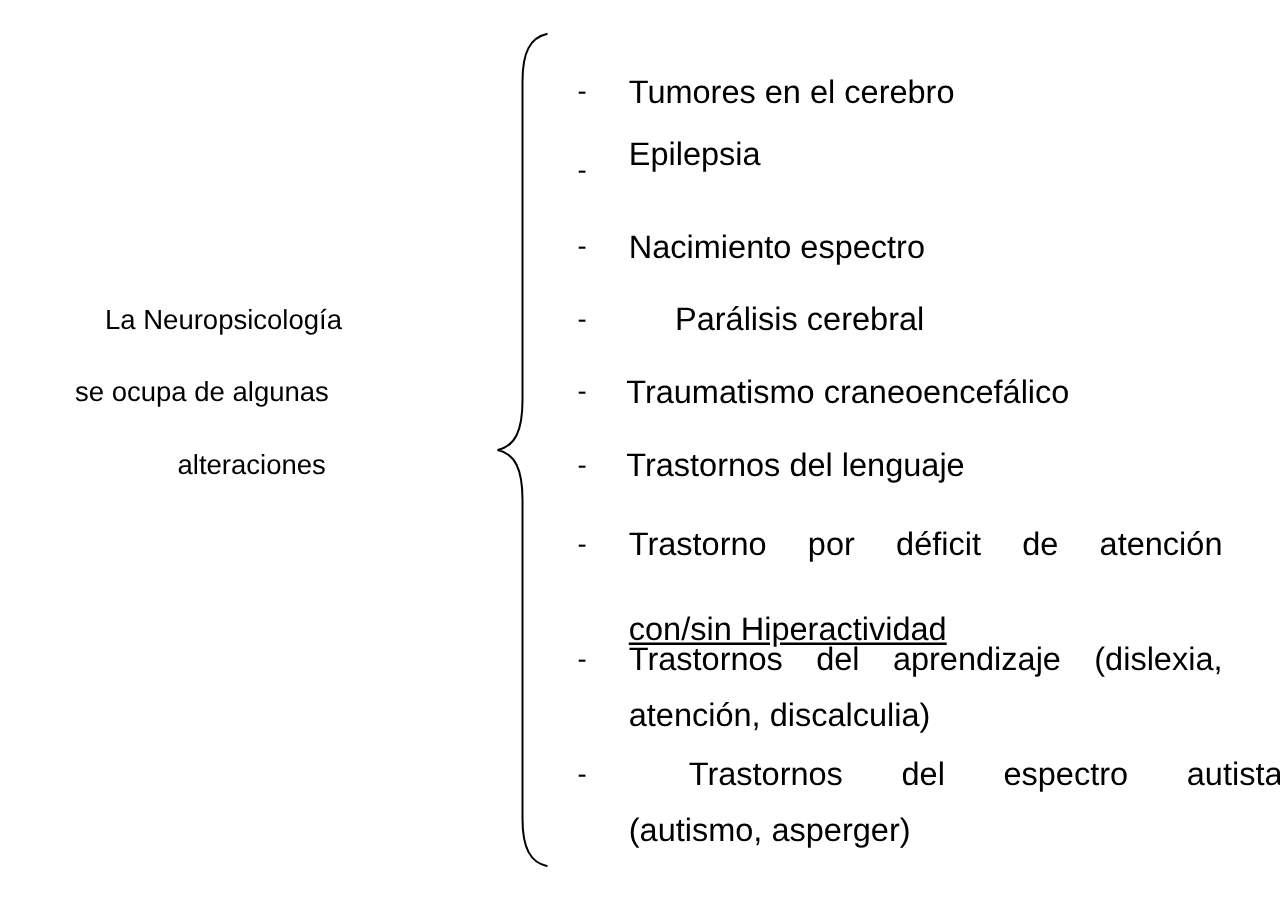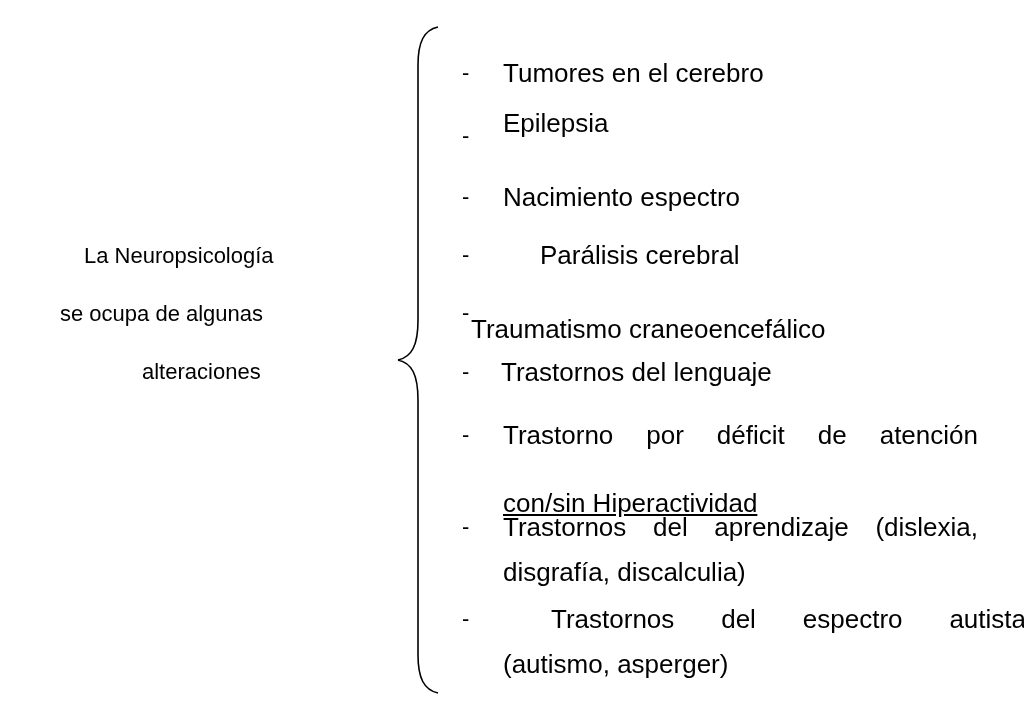--- a/index.html
+++ b/index.html
@@ -37,35 +37,35 @@
     <div>
       <span class="item-dash" style="top:186px;">-</span>
       <span class="item-line" style="top:186px;">Nacimiento espectro</span>
     </div>
     <div>
       <span class="item-dash" style="top:244px;">-</span>
       <span class="item-line" style="top:244px; left:501px;margin-left:39px;">Parálisis cerebral</span>
     </div>
     <div>
       <span class="item-dash" style="top:302px;">-</span>
-      <span class="item-line" style="top:302px; left:471px;margin-top:16px;">Traumatismo craneoencefálico</span>
+      <span class="item-line" style="top:302px; left:501px;">Traumatismo craneoencefálico</span>
     </div>
     <div>
       <span class="item-dash" style="top:361px;">-</span>
       <span class="item-line" style="top:361px; left:501px;">Trastornos del lenguaje</span>
     </div>
     <div>
       <span class="item-dash" style="top:424px;">-</span>
       <span class="item-line just" style="top:424px;">Trastorno por déficit de atención</span>
       <span class="item-line" style="top:492px;text-decoration:underline;">con/sin Hiperactividad</span>
     </div>
     <div>
       <span class="item-dash" style="top:516px;">-</span>
       <span class="item-line just" style="top:516px;">Trastornos del aprendizaje (dislexia,</span>
-      <span class="item-line" style="top:561px;">disgrafía, discalculia)</span>
+      <span class="item-line" style="top:561px;">atención, discalculia)</span>
     </div>
     <div>
       <span class="item-dash" style="top:608px;">-</span>
       <span class="item-line just" style="top:608px;margin-left:48px;">Trastornos del espectro autista</span>
       <span class="item-line" style="top:653px;">(autismo, asperger)</span>
     </div>
   </div>
 </div>
 
 </body></html>

